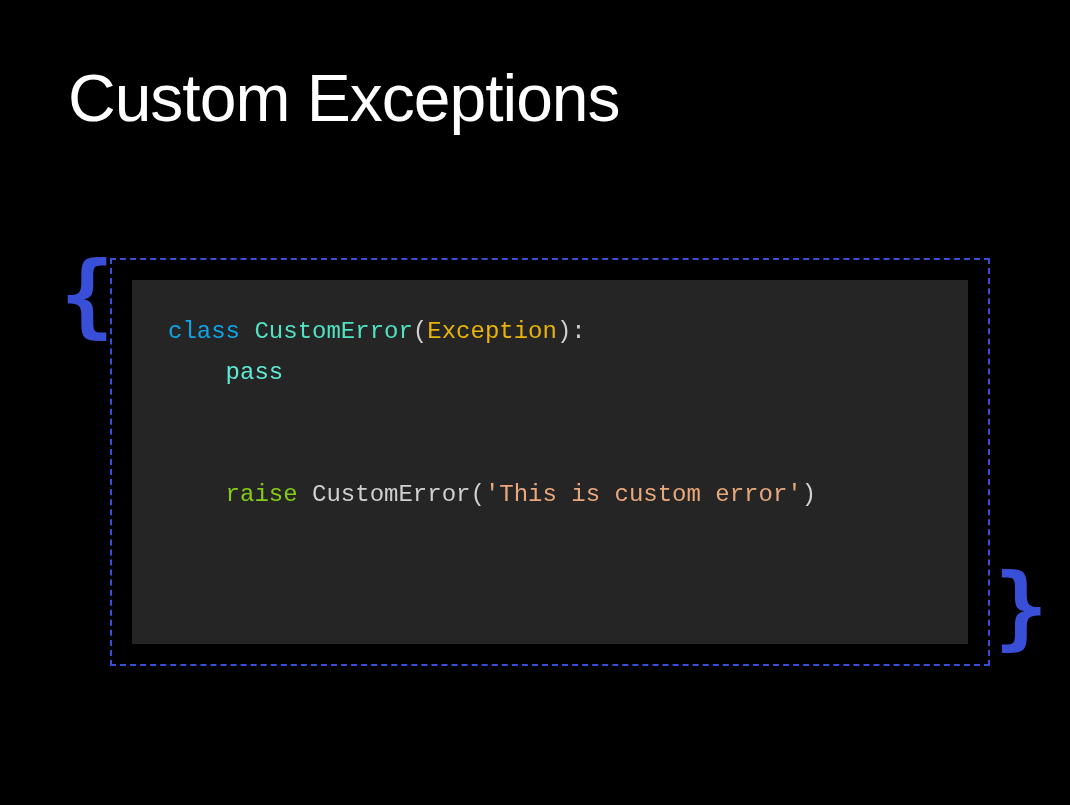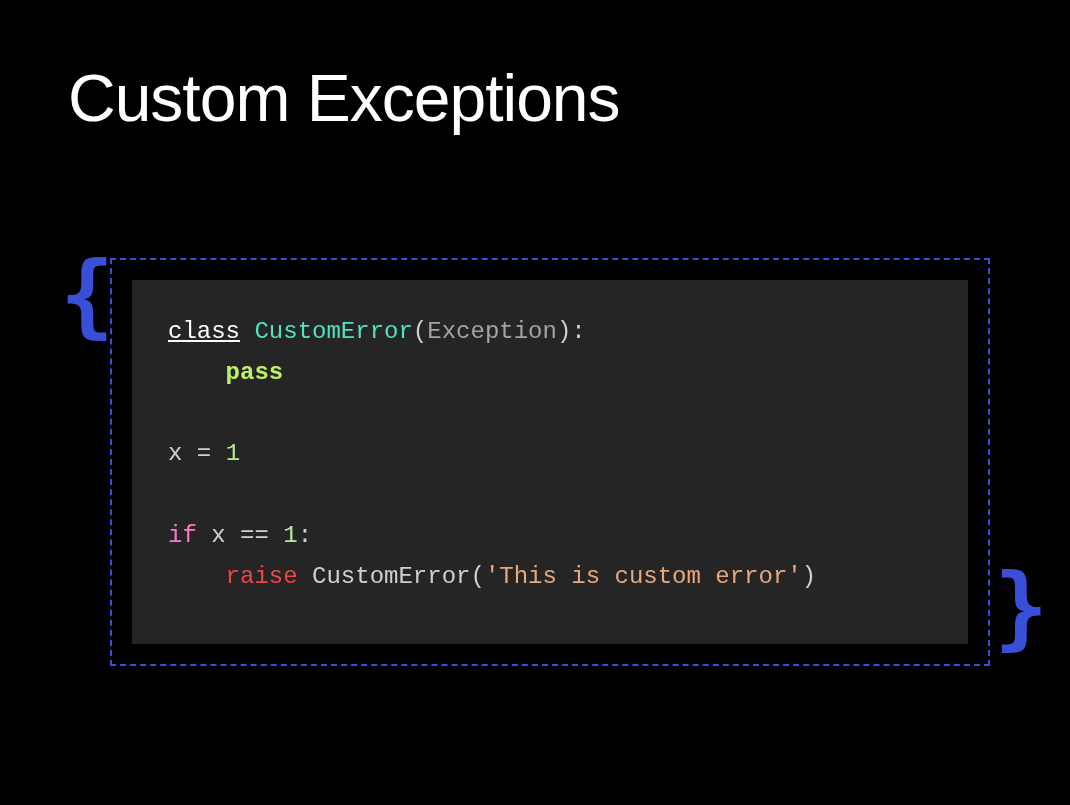--- a/index.html
+++ b/index.html
@@ -57,26 +57,26 @@
       height: 100%;
       padding: 32px 36px;
       font-family: "SF Mono", Monaco, Consolas, "Courier New", monospace;
       font-size: 24px;
       line-height: 1.7;
     }
     .code-line {
       white-space: pre;
       color: #d0d0d0;
     }
-    .kw-class { color: #ffffff; text-decoration: underline; }
-    .kw-pass { color: #bef264; font-weight: bold; }
+    .kw-class { color: #0ea5e9; }
+    .kw-pass { color: #5eead4; }
     .kw-if { color: #ff79c6; }
-    .kw-raise { color: #ef4444; margin-top: 28px; }
+    .kw-raise { color: #84cc16; margin-top: 28px; }
     .cls-name { color: #50e3c2; }
-    .cls-base { color: #a3a3a3; }
+    .cls-base { color: #eab308; }
     .variable { color: #d0d0d0; }
     .op { color: #d0d0d0; }
     .number { color: #b5e890; }
     .string { color: #e8a87c; text-align: center; }
     .paren { color: #d0d0d0; }
     .colon { color: #d0d0d0; }
     .call-name { color: #d0d0d0; }
     .indent { display: inline-block; }
   </style>
 </head>
@@ -85,18 +85,16 @@
 <div class="title">Custom Exceptions</div>
 
 <div class="brace-left">{</div>
 <div class="brace-right">}</div>
 
 <div class="code-container">
   <div class="code-box">
     <div class="code-line"><span class="kw-class">class</span> <span class="cls-name">CustomError</span><span class="paren">(</span><span class="cls-base">Exception</span><span class="paren">)</span><span class="colon">:</span></div>
     <div class="code-line"><span class="indent">    </span><span class="kw-pass">pass</span></div>
     <div class="code-line">&nbsp;</div>
-    <div class="code-line"><span class="variable">x</span><span class="op"> = </span><span class="number">1</span></div>
     <div class="code-line">&nbsp;</div>
-    <div class="code-line"><span class="kw-if">if</span><span> </span><span class="variable">x</span><span> </span><span class="op">==</span><span> </span><span class="number">1</span><span class="colon">:</span></div>
     <div class="code-line"><span class="indent">    </span><span class="kw-raise">raise</span><span> </span><span class="call-name">CustomError</span><span class="paren">(</span><span class="string">'This is custom error'</span><span class="paren">)</span></div>
   </div>
 </div>
 
 </body></html>

